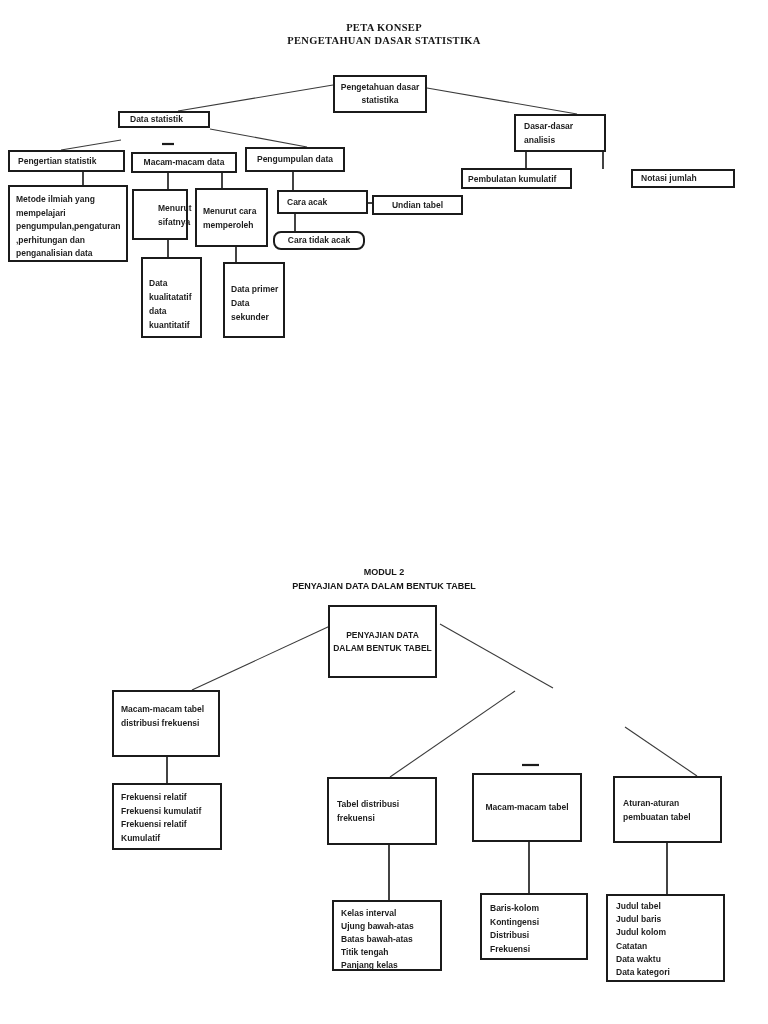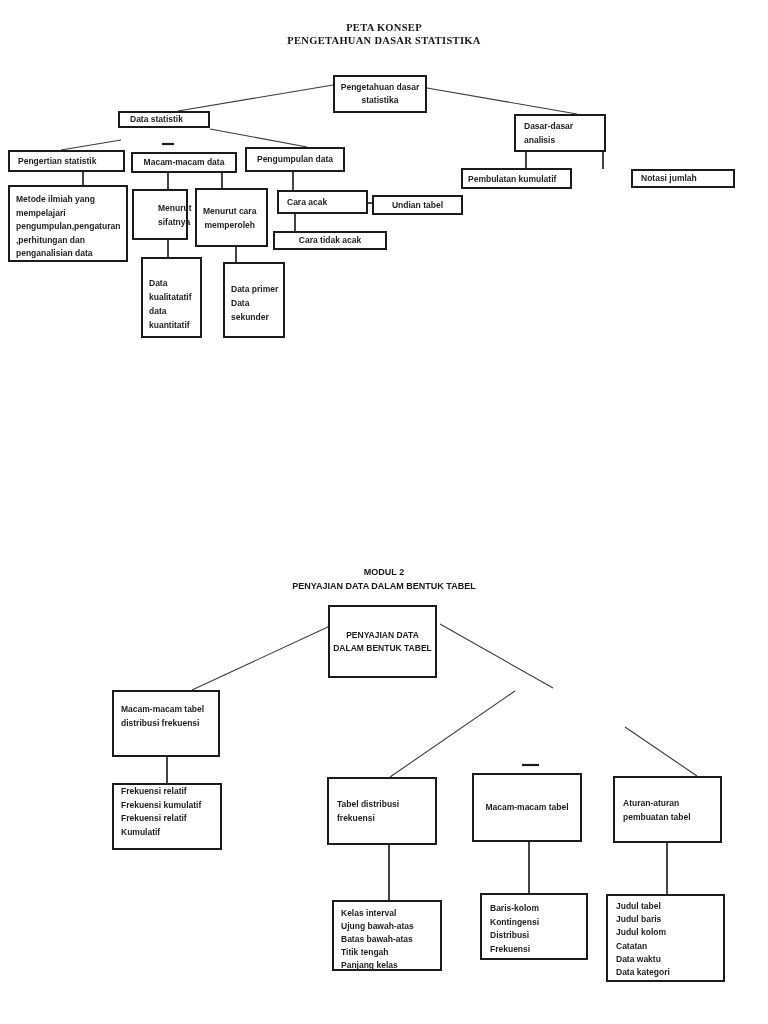--- a/index.html
+++ b/index.html
@@ -74,28 +74,28 @@
 
   <div class="box tl" style="left:8px;top:185px;width:120px;height:77px;line-height:13.5px;padding-top:6px;">Metode ilmiah yang
 mempelajari
 pengumpulan,pengaturan
 ,perhitungan dan
 penganalisian data</div>
 
   <div class="box cl" style="left:132px;top:189px;width:56px;height:51px;line-height:14px;padding-left:24px;">Menurut
 sifatnya</div>
 
-  <div class="box cl" style="left:195px;top:188px;width:73px;height:59px;line-height:14px;padding-left:6px;text-align:center;">Menurut cara
+  <div class="box cl" style="left:195px;top:188px;width:73px;height:59px;line-height:14px;padding-left:6px;">Menurut cara
 memperoleh</div>
 
   <div class="box cl" style="left:277px;top:190px;width:91px;height:24px;">Cara acak</div>
 
   <div class="box cc" style="left:372px;top:195px;width:91px;height:20px;">Undian tabel</div>
 
-  <div class="box cc" style="left:273px;top:231px;width:114px;height:19px;">Cara tidak acak</div>
+  <div class="box cc" style="left:273px;top:231px;width:92px;height:19px;border-radius:8px;">Cara tidak acak</div>
 
   <div class="box tl" style="left:141px;top:257px;width:61px;height:81px;padding-top:17px;line-height:14px;">Data
 kualitatatif
 data
 kuantitatif</div>
 
   <div class="box tl" style="left:223px;top:262px;width:62px;height:76px;padding-top:18px;line-height:14px;">Data primer
 Data
 sekunder</div>
 
@@ -111,21 +111,21 @@
     <div>MODUL 2</div>
     <div>PENYAJIAN DATA DALAM BENTUK TABEL</div>
   </div>
 
   <div class="box cc" style="left:328px;top:605px;width:109px;height:73px;border-width:2.5px;">PENYAJIAN DATA
 DALAM BENTUK TABEL</div>
 
   <div class="box tl" style="left:112px;top:690px;width:108px;height:67px;padding-top:10px;padding-left:7px;line-height:14px;">Macam-macam tabel
 distribusi frekuensi</div>
 
-  <div class="box tl" style="left:112px;top:783px;width:110px;height:67px;padding-top:0;padding-left:7px;line-height:13.5px;">Frekuensi relatif
+  <div class="box tl" style="left:112px;top:783px;width:110px;height:67px;padding-top:6px;padding-left:7px;line-height:13.5px;">Frekuensi relatif
 Frekuensi kumulatif
 Frekuensi relatif
 Kumulatif</div>
 
   <div class="box cl" style="left:327px;top:777px;width:110px;height:68px;line-height:14px;">Tabel distribusi
 frekuensi</div>
 
   <div class="box tl" style="left:332px;top:900px;width:110px;height:71px;padding-top:5px;padding-left:7px;">Kelas interval
 Ujung bawah-atas
 Batas bawah-atas

